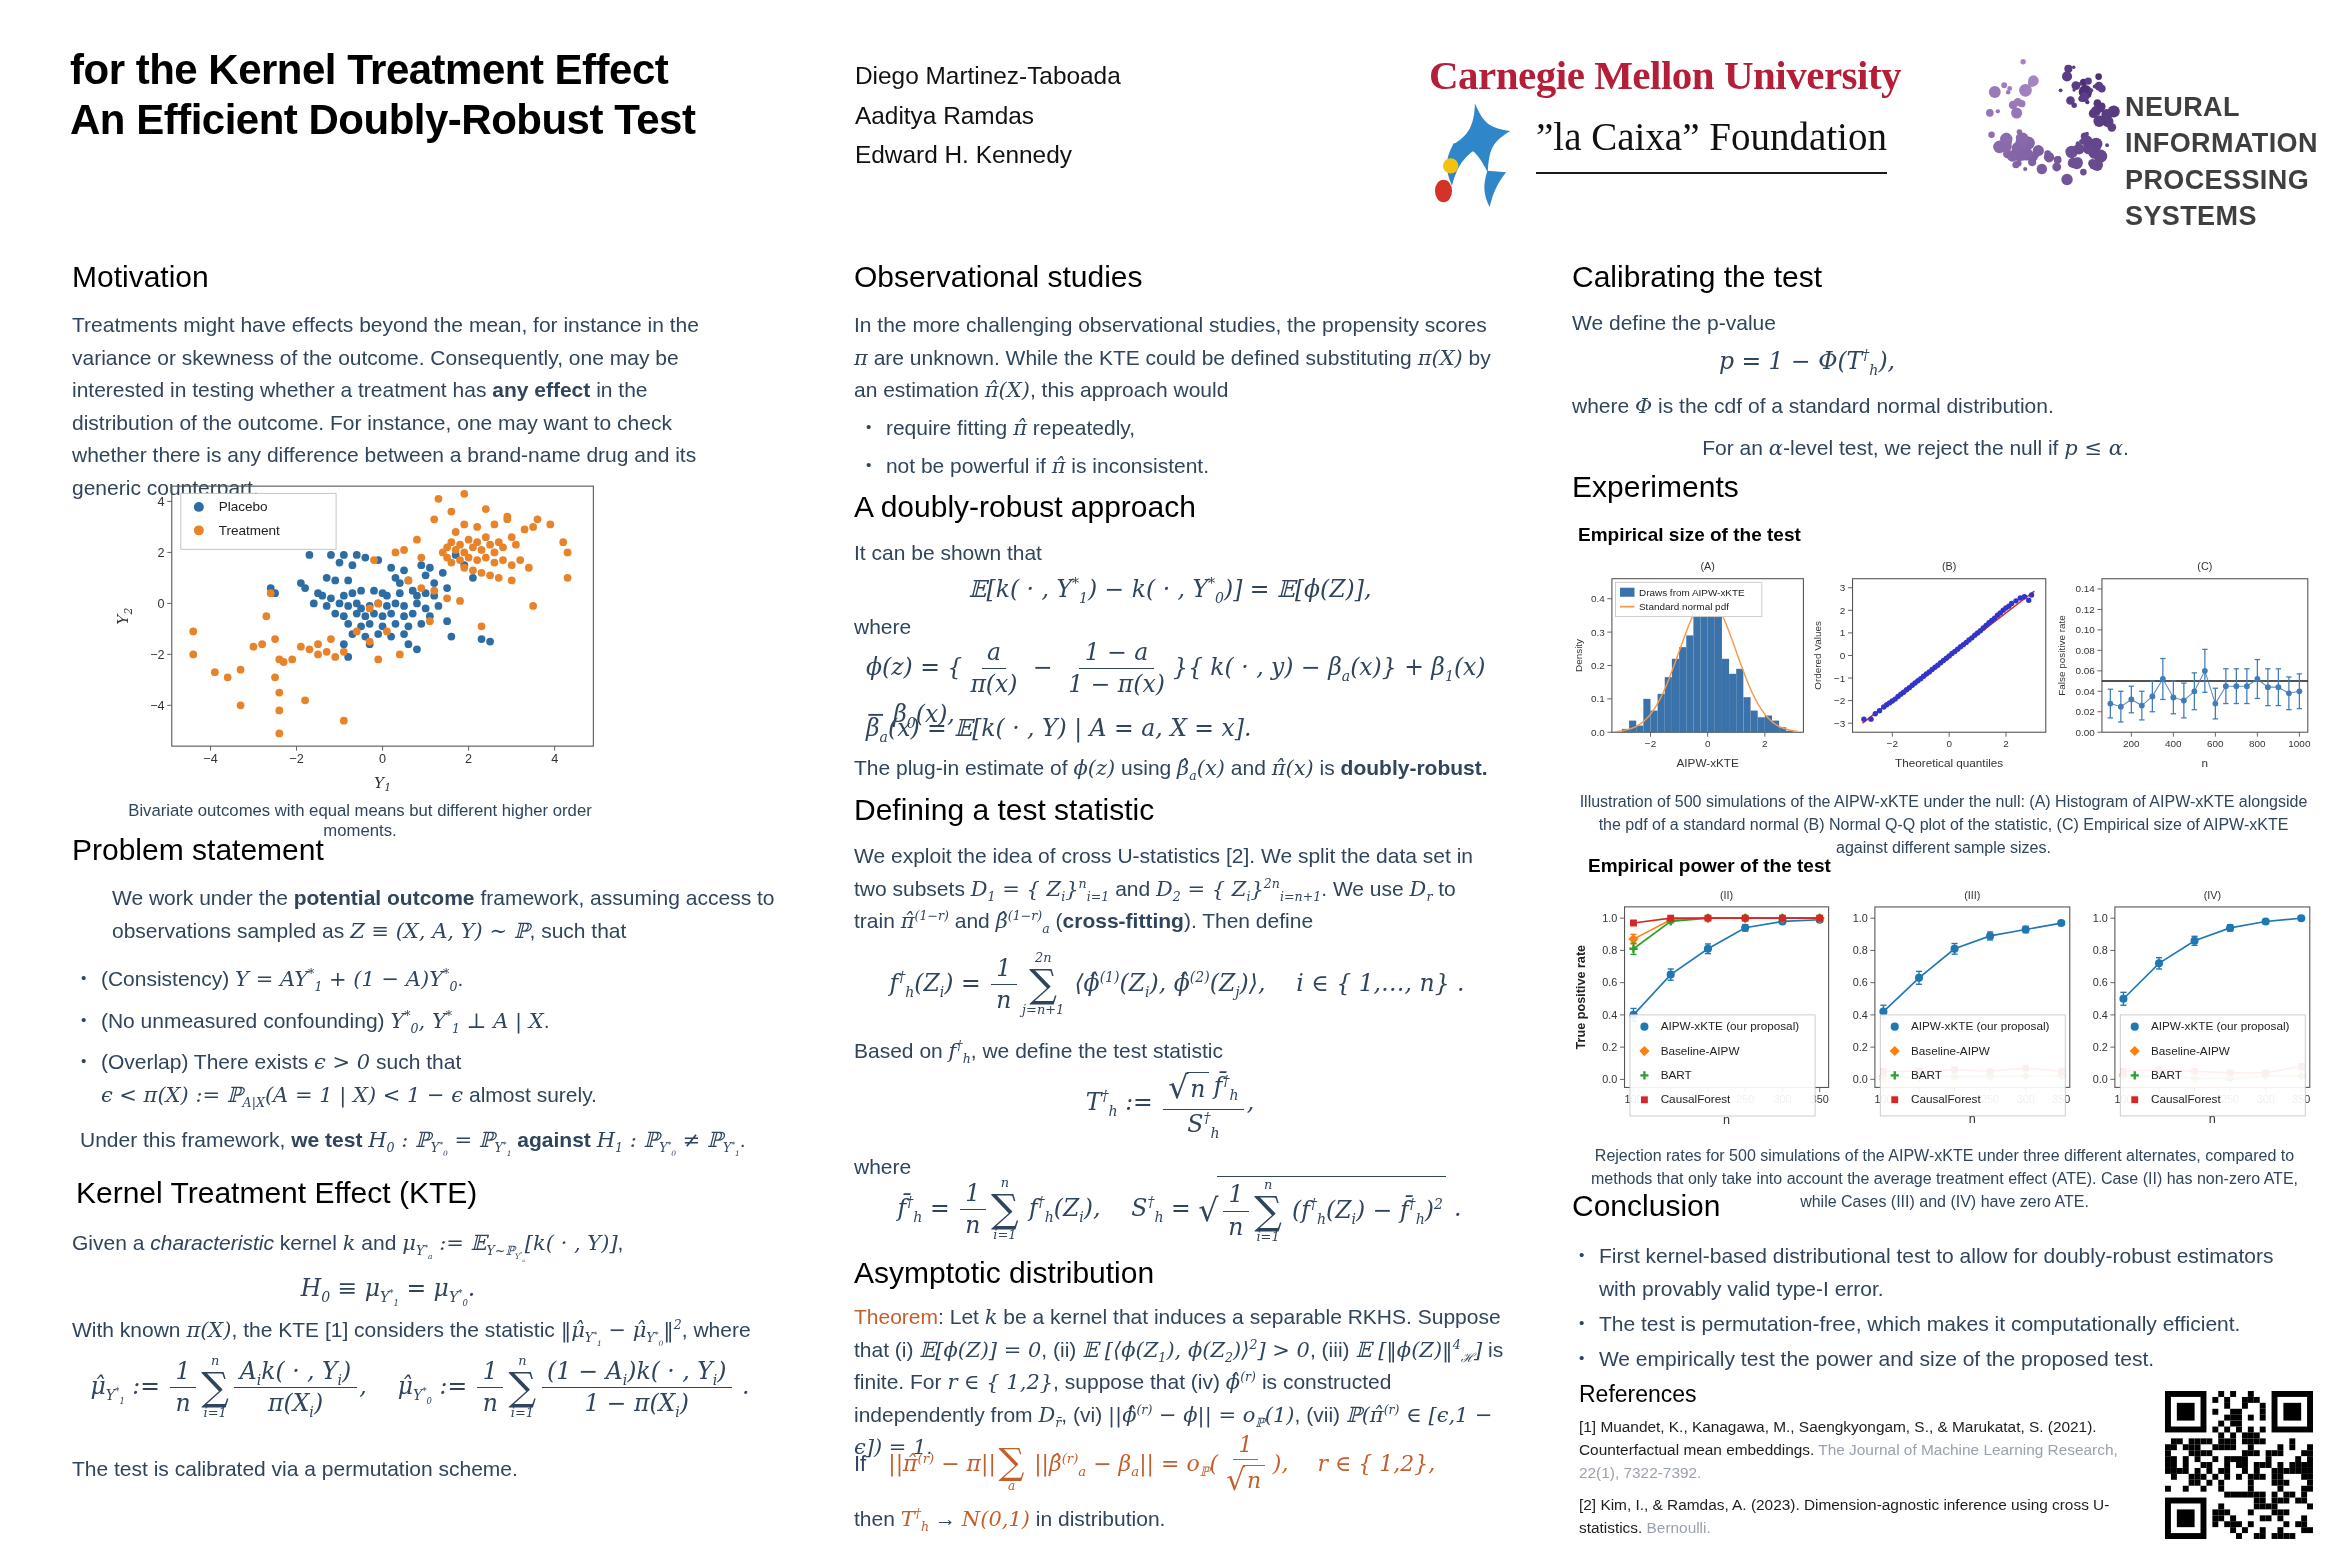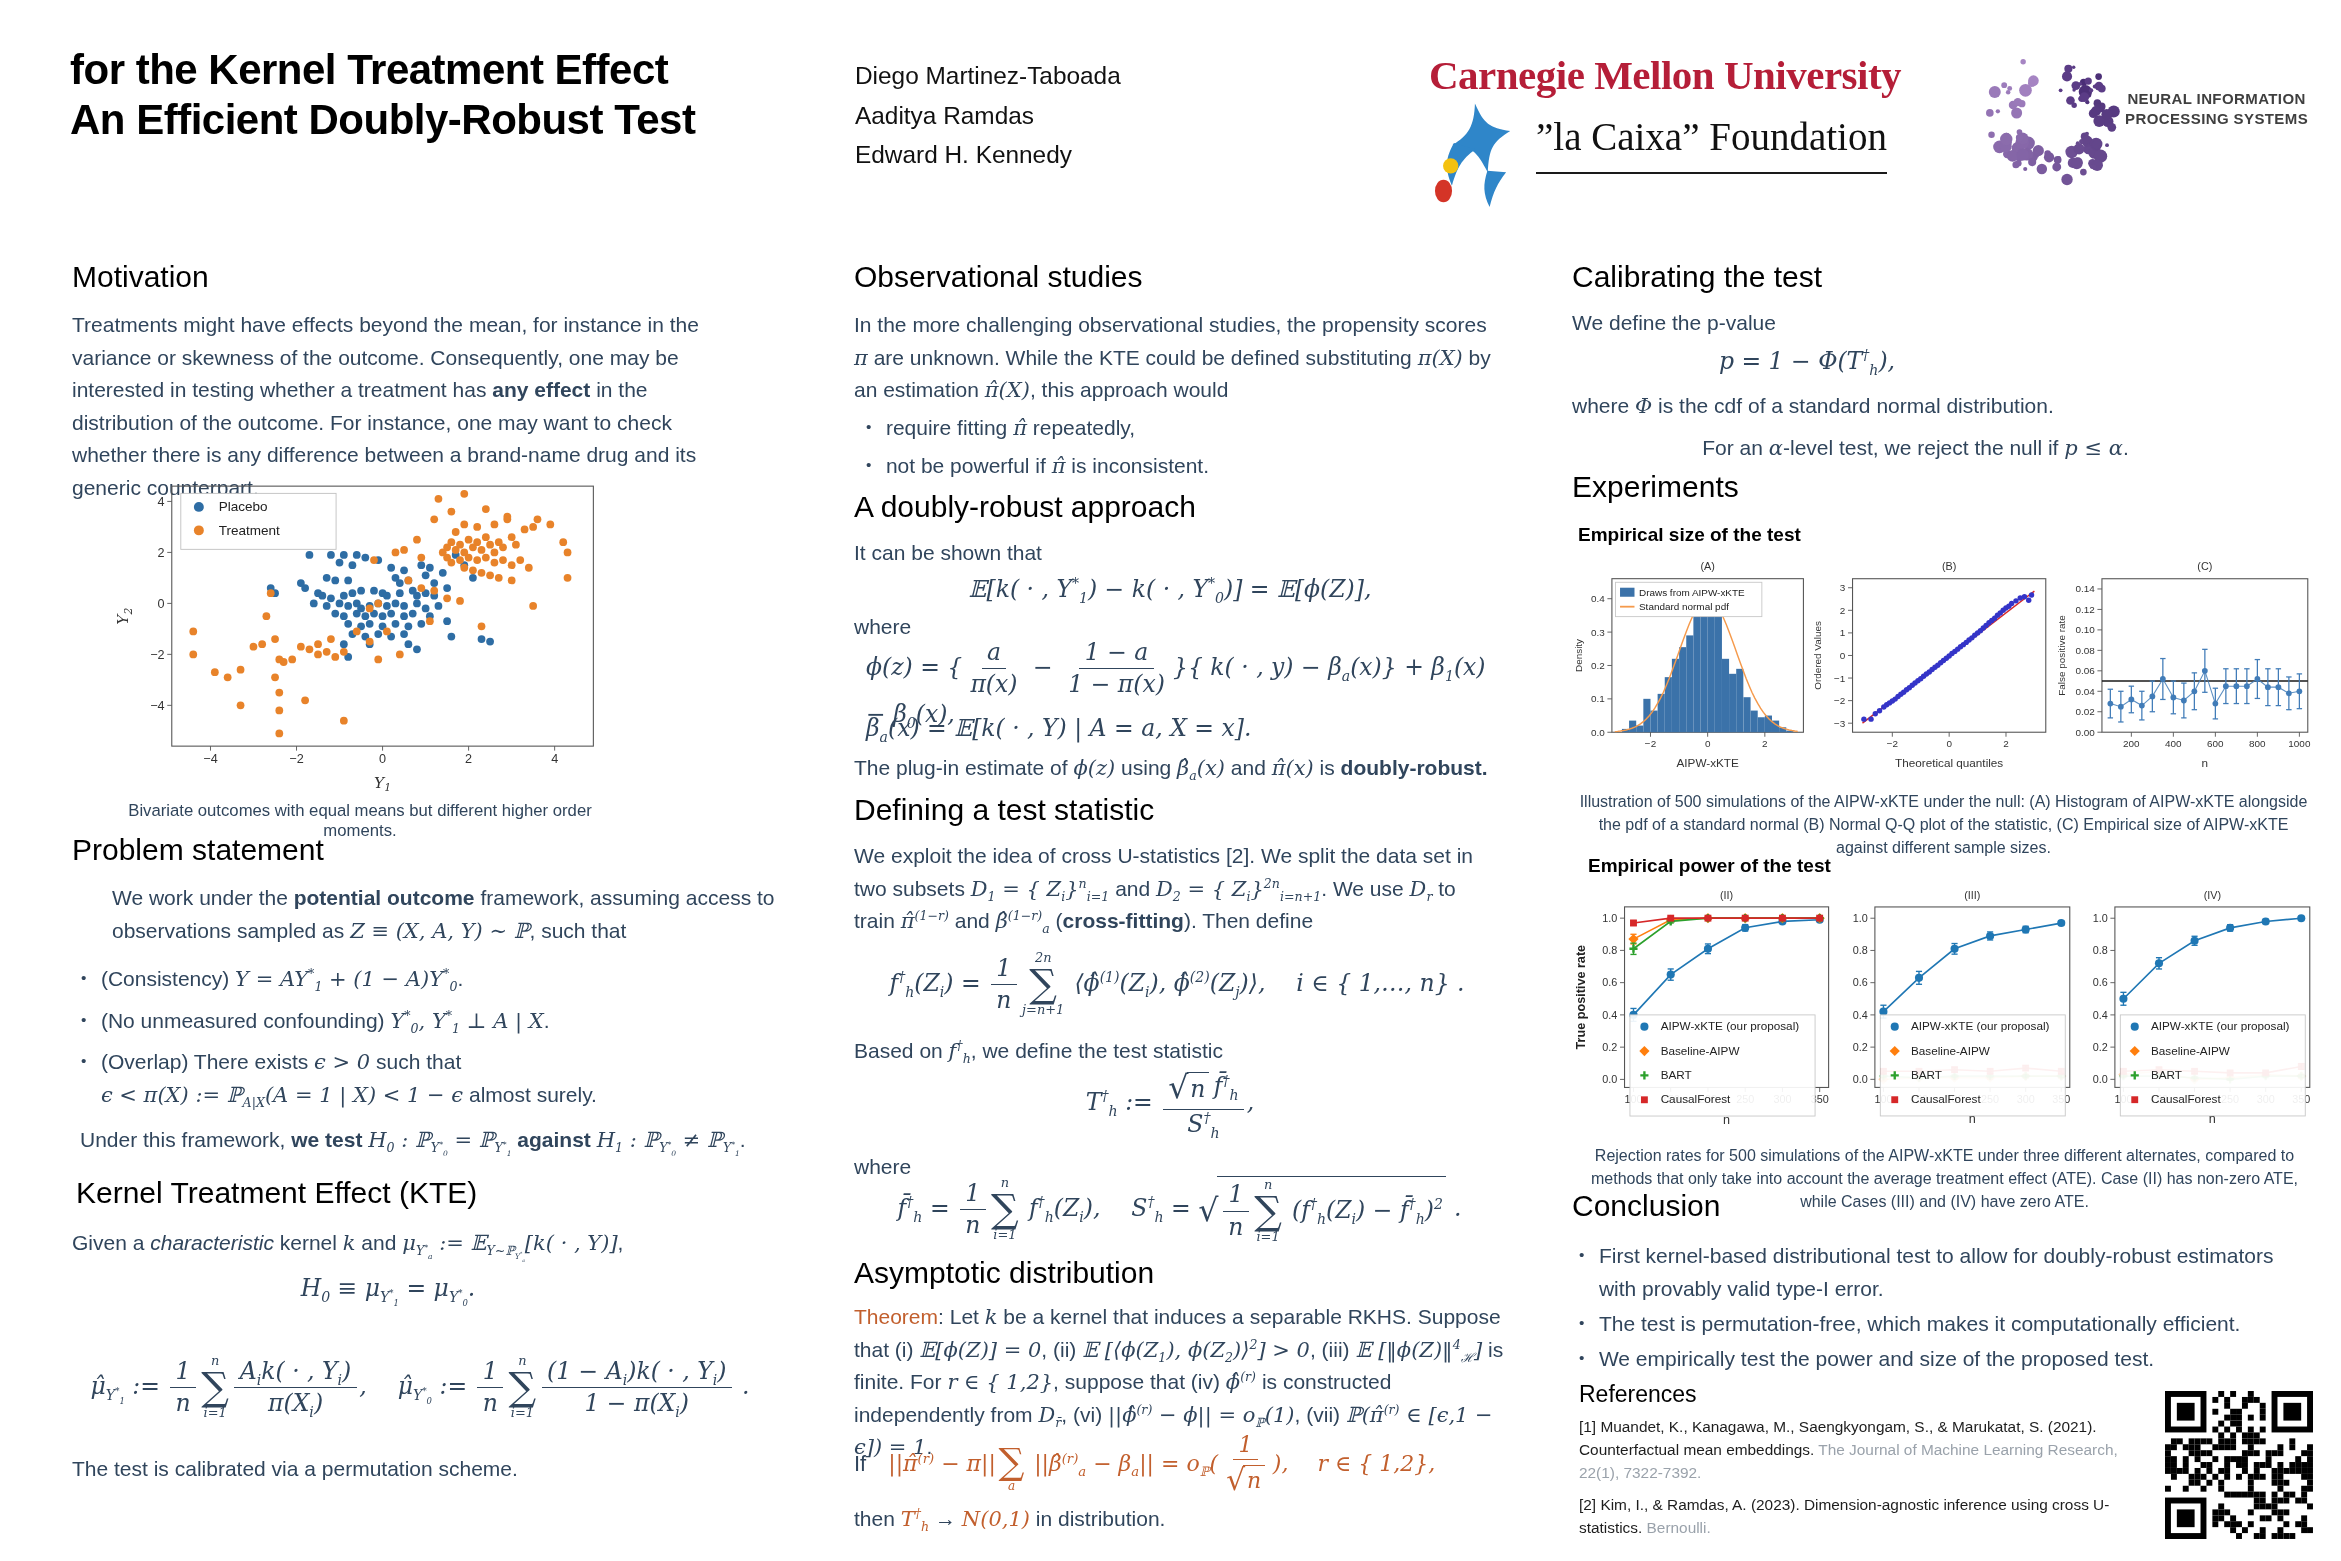--- a/index.html
+++ b/index.html
@@ -27,21 +27,21 @@
   .fnum{display:block;padding:0 5.4px 0.9px;border-bottom:1.8px solid currentColor;}
   .fden{display:block;padding:0.9px 5.4px 0;}
   .bigop{display:inline-flex;flex-direction:column;align-items:center;vertical-align:middle;margin:0 2.7px;line-height:1;}
   .blim{font-size:55%;min-height:0.6em;}
   .bsym{font-size:165%;font-style:normal;line-height:1;}
   .sqrt{display:inline-flex;align-items:center;vertical-align:middle;}
   .rs{font-style:normal;font-size:135%;margin-right:-1.8px;}
   .rad{border-top:1.8px solid currentColor;padding:1.8px 3.6px 0;}
   .cmu{font-family:"Liberation Serif",serif;font-weight:700;font-size:41px;color:#b51e38;letter-spacing:-0.5px;}
   .caixa-text{font-family:"Liberation Serif",serif;font-size:39px;color:#111;padding-bottom:12.6px;border-bottom:2.7px solid #1a1a1a;}
-  .nips-text{font-size:15px;font-weight:600;color:#3f3f3f;letter-spacing:0.4px;line-height:1.35;text-align:center;}
+  .nips-text{font-size:27px;font-weight:600;color:#3f3f3f;letter-spacing:0.4px;line-height:1.35;}
   .size-row{display:flex;justify-content:space-between;align-items:flex-end;}
   .power-row{display:flex;justify-content:space-between;align-items:flex-end;}
 </style>
 </head>
 <body>
 
 <div id="poster">
 
   <div class="abs title" style="left:70px;top:45px;width:750px;">
     <div>for the Kernel Treatment Effect</div>
@@ -410,20 +410,21 @@
   <div class="abs body brow" style="left:81px;top:1046px;width:687px;">
     <span class="bdot">•</span>
     <span><span>(Overlap) There exists <span class="mm">ϵ &gt; 0</span> such that</span><br>
     <span><span class="mm">ϵ &lt; π(X) := ℙ<sub>A|X</sub>(A = 1 | X) &lt; 1 − ϵ</span> almost surely.</span></span>
   </div>
   <div class="abs body" style="left:80px;top:1124px;width:714px;">Under this framework, <b>we test</b> <span class="mm">H<sub>0</sub> : ℙ<sub>Y<sup>*</sup><sub>0</sub></sub> = ℙ<sub>Y<sup>*</sup><sub>1</sub></sub></span> <b>against</b> <span class="mm">H<sub>1</sub> : ℙ<sub>Y<sup>*</sup><sub>0</sub></sub> ≠ ℙ<sub>Y<sup>*</sup><sub>1</sub></sub></span>.</div>
 
   <div class="abs h2" style="left:76px;top:1176px;">Kernel Treatment Effect (KTE)</div>
   <div class="abs body" style="left:72px;top:1227px;width:696px;">Given a <i>characteristic</i> kernel <span class="mm">k</span> and <span class="mm">μ<sub>Y<sup>*</sup><sub>a</sub></sub> := 𝔼<sub>Y∼ℙ<sub>Y<sup>*</sup><sub>a</sub></sub></sub>[k( · , Y)]</span>,</div>
   <div class="abs eq" style="left:72px;top:1274px;width:632px;"><span class="mm">H<sub>0</sub> ≡ μ<sub>Y<sup>*</sup><sub>1</sub></sub> = μ<sub>Y<sup>*</sup><sub>0</sub></sub>.</span></div>
+  <div class="abs body" style="left:72px;top:1314px;width:705px;">With known <span class="mm">π(X)</span>, the KTE [1] considers the statistic <span class="mm">‖μ̂<sub>Y<sup>*</sup><sub>1</sub></sub> − μ̂<sub>Y<sup>*</sup><sub>0</sub></sub>‖<sup>2</sup></span>, where</div>
   <div class="abs eq" style="left:72px;top:1355px;width:696px;"><span class="mm">μ̂<sub>Y<sup>*</sup><sub>1</sub></sub> := <span class="frac">
           <span class="fnum">1</span>
           <span class="fden">n</span>
         </span><span class="bigop">
           <span class="blim">n</span>
           <span class="bsym">∑</span>
           <span class="blim">i=1</span>
         </span><span class="frac">
           <span class="fnum">A<sub>i</sub>k( · , Y<sub>i</sub>)</span>
           <span class="fden">π(X<sub>i</sub>)</span>

